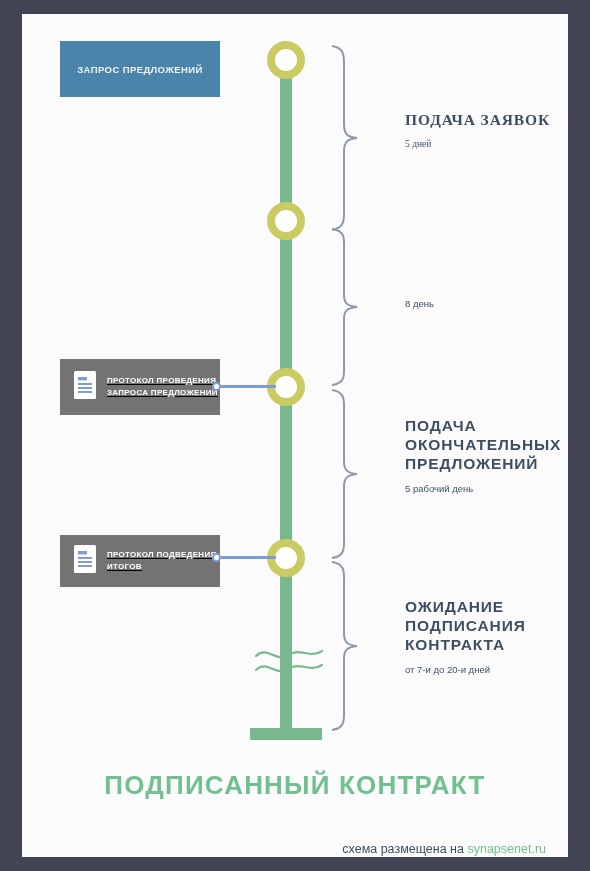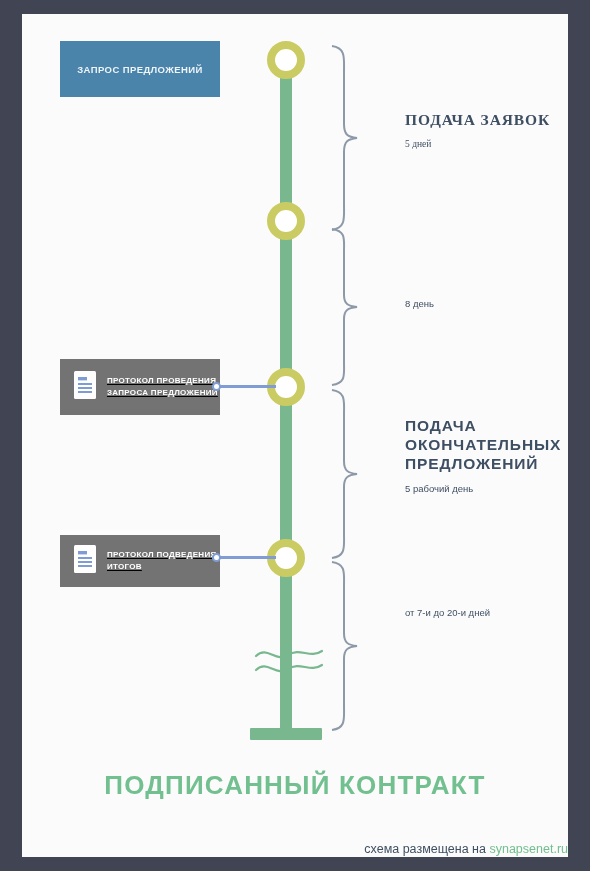--- a/index.html
+++ b/index.html
@@ -156,20 +156,21 @@
     font-weight: bold;
     line-height: 30px;
     letter-spacing: 1.2px;
   }
   .credit {
     position: absolute;
     left: 0;
     top: 828px;
     width: 546px;
     text-align: right;
+    padding-right: 22px;
     box-sizing: border-box;
     font-size: 12.5px;
     color: #3e4f63;
   }
   .credit .link {
     color: #72bf8f;
   }
 </style>
 </head>
 <body>
@@ -244,20 +245,21 @@
   <div class="stage" style="top:274px;">
     <div class="stage-duration">8 день</div>
   </div>
 
   <div class="stage" style="top:402px;">
     <div class="stage-title">ПОДАЧА ОКОНЧАТЕЛЬНЫХ ПРЕДЛОЖЕНИЙ</div>
     <div class="stage-duration">5 рабочий день</div>
   </div>
 
   <div class="stage" style="top:583px;">
+    <div class="stage-title">ОЖИДАНИЕ ПОДПИСАНИЯ КОНТРАКТА</div>
     <div class="stage-duration">от 7-и до 20-и дней</div>
   </div>
 
   <div class="final-title">ПОДПИСАННЫЙ КОНТРАКТ</div>
 
   <div class="credit">
     <span>схема размещена на</span>
     <span class="link">synapsenet.ru</span>
   </div>
 

